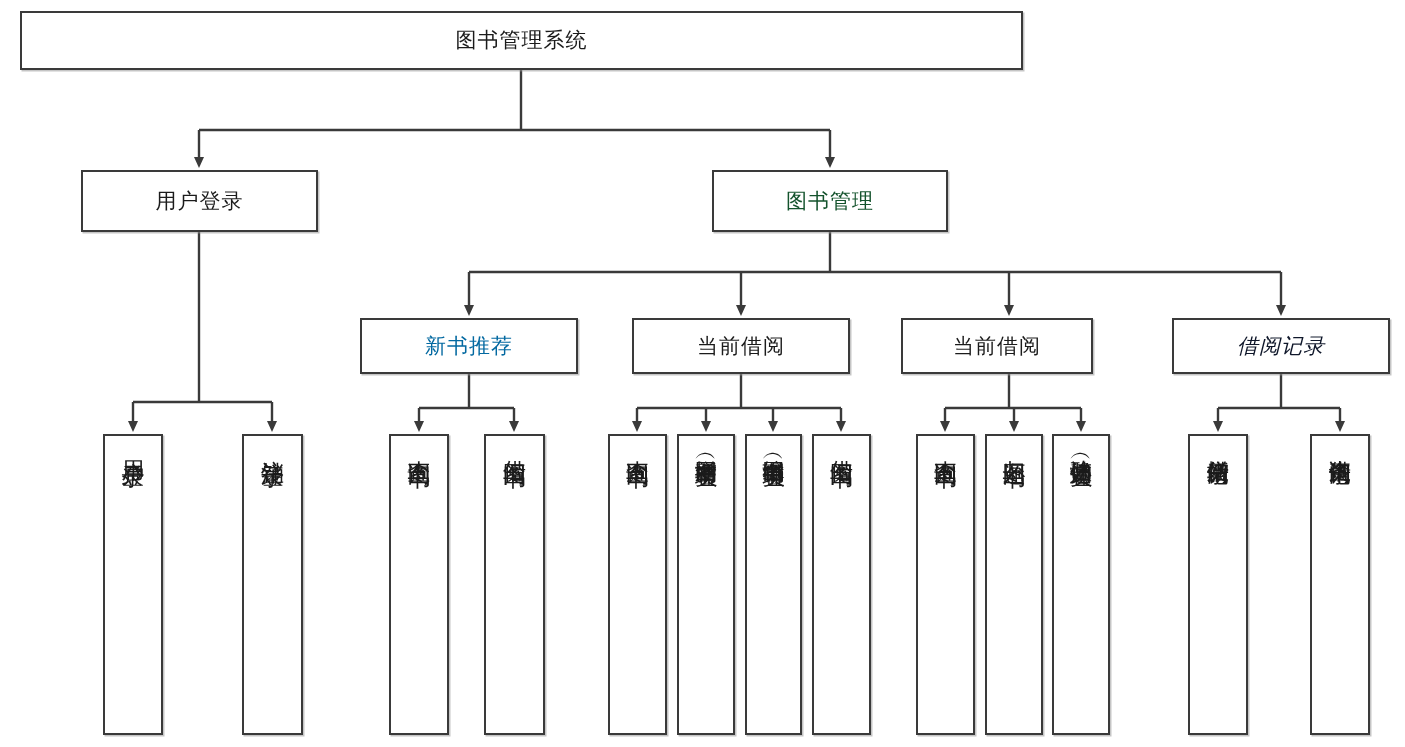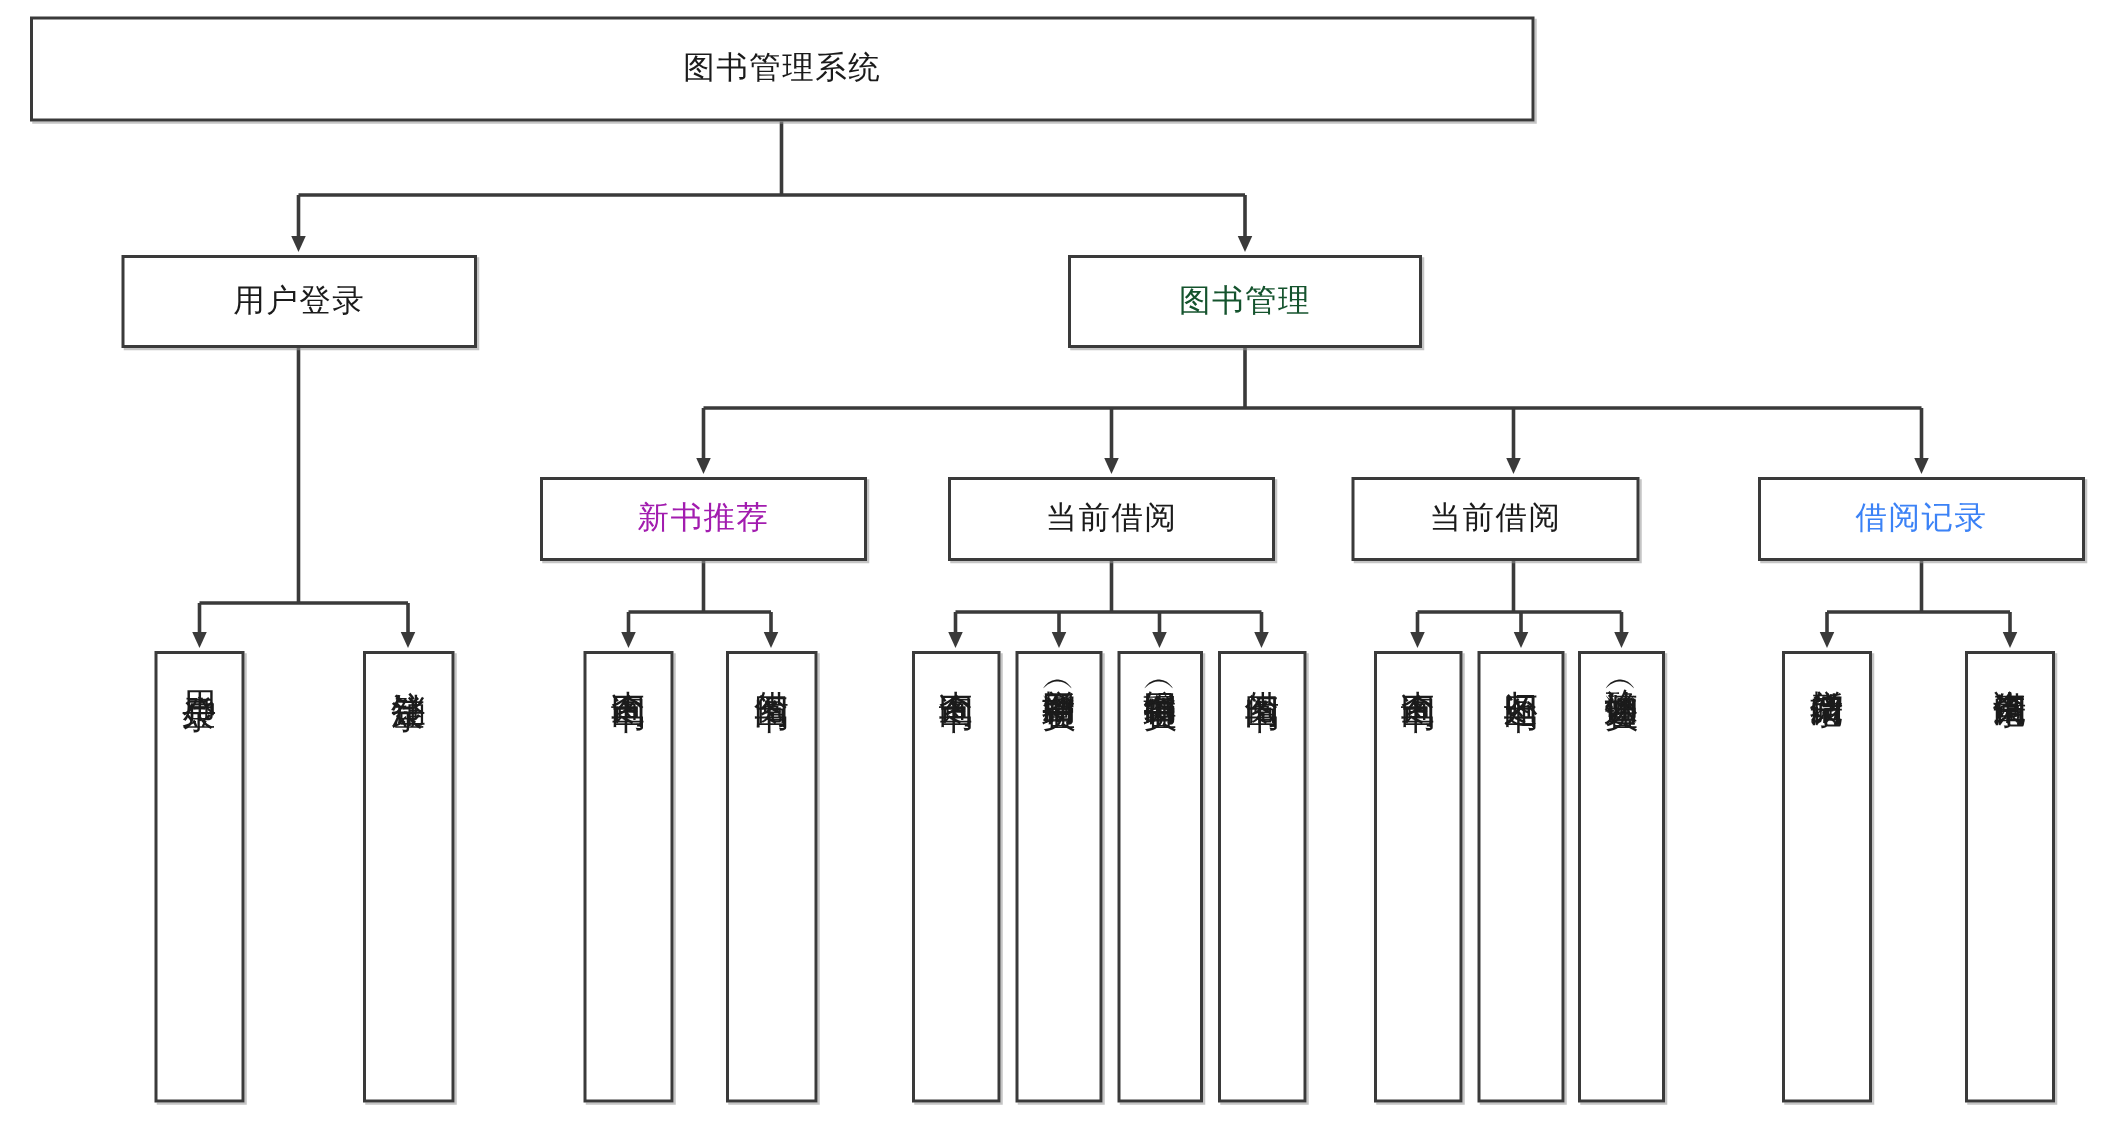--- a/index.html
+++ b/index.html
@@ -117,42 +117,42 @@
       <path d="M1014,408 L1014,422" marker-end="url(#arrow)"></path>
       <path d="M1081,408 L1081,422" marker-end="url(#arrow)"></path>
 
       <path d="M1281,374 L1281,408"></path>
       <path d="M1218,408 L1340,408"></path>
       <path d="M1218,408 L1218,422" marker-end="url(#arrow)"></path>
       <path d="M1340,408 L1340,422" marker-end="url(#arrow)"></path>
     </g>
   </svg>
 
-  <div class="node" id="n-root" style="left: 20px; top: 11px; width: 1003px; height: 70px; border-color: rgb(58, 58, 58); background: rgb(255, 255, 255);">
+  <div class="node" id="n-root" style="left: 20px; top: 11px; width: 1003px; height: 59px; border-color: rgb(58, 58, 58); background: rgb(255, 255, 255);">
     <span class="label" style="color: rgb(27, 27, 27);">图书管理系统</span>
   </div>
 
   <div class="node" id="n-l2-0" style="left: 81px; top: 170px; width: 237px; height: 62px; border-color: rgb(58, 58, 58); background: rgb(255, 255, 255);">
     <span class="label" style="color: rgb(27, 27, 27);">用户登录</span>
   </div>
   <div class="node" id="n-l2-1" style="left: 712px; top: 170px; width: 236px; height: 62px; border-color: rgb(58, 58, 58); background: rgb(255, 255, 255);">
     <span class="label" style="color: #14532d;">图书管理</span>
   </div>
 
   <div class="node" id="n-l3-0" style="left: 360px; top: 318px; width: 218px; height: 56px; border-color: rgb(58, 58, 58); background: rgb(255, 255, 255);">
-    <span class="label" style="color: #a21caf; text-align: right;">新书推荐</span>
+    <span class="label" style="color: #0369a1; text-align: right;">新书推荐</span>
   </div>
   <div class="node" id="n-l3-1" style="left: 632px; top: 318px; width: 218px; height: 56px; border-color: rgb(58, 58, 58); background: rgb(255, 255, 255);">
     <span class="label" style="color: rgb(27, 27, 27);">当前借阅</span>
   </div>
   <div class="node" id="n-l3-2" style="left: 901px; top: 318px; width: 192px; height: 56px; border-color: rgb(58, 58, 58); background: rgb(255, 255, 255);">
     <span class="label" style="color: rgb(27, 27, 27);">当前借阅</span>
   </div>
   <div class="node" id="n-l3-3" style="left: 1172px; top: 318px; width: 218px; height: 56px; border-color: rgb(58, 58, 58); background: rgb(255, 255, 255);">
-    <span class="label" style="color: #3b82f6;">借阅记录</span>
+    <span class="label" style="color: #0f172a; font-style: italic;">借阅记录</span>
   </div>
 
   <div class="node leaf" id="n-lf-0" style="left: 103px; top: 434px; width: 60px; height: 301px; border-color: rgb(58, 58, 58); background: rgb(255, 255, 255);">
     <span class="label" style="color: rgb(27, 27, 27);">用户登录</span>
   </div>
   <div class="node leaf" id="n-lf-1" style="left: 242px; top: 434px; width: 61px; height: 301px; border-color: rgb(58, 58, 58); background: rgb(255, 255, 255);">
     <span class="label" style="color: rgb(27, 27, 27);">注销登录</span>
   </div>
   <div class="node leaf" id="n-lf-2" style="left: 389px; top: 434px; width: 60px; height: 301px; border-color: rgb(58, 58, 58); background: rgb(255, 255, 255);">
     <span class="label" style="color: rgb(27, 27, 27);">查询图书</span>

